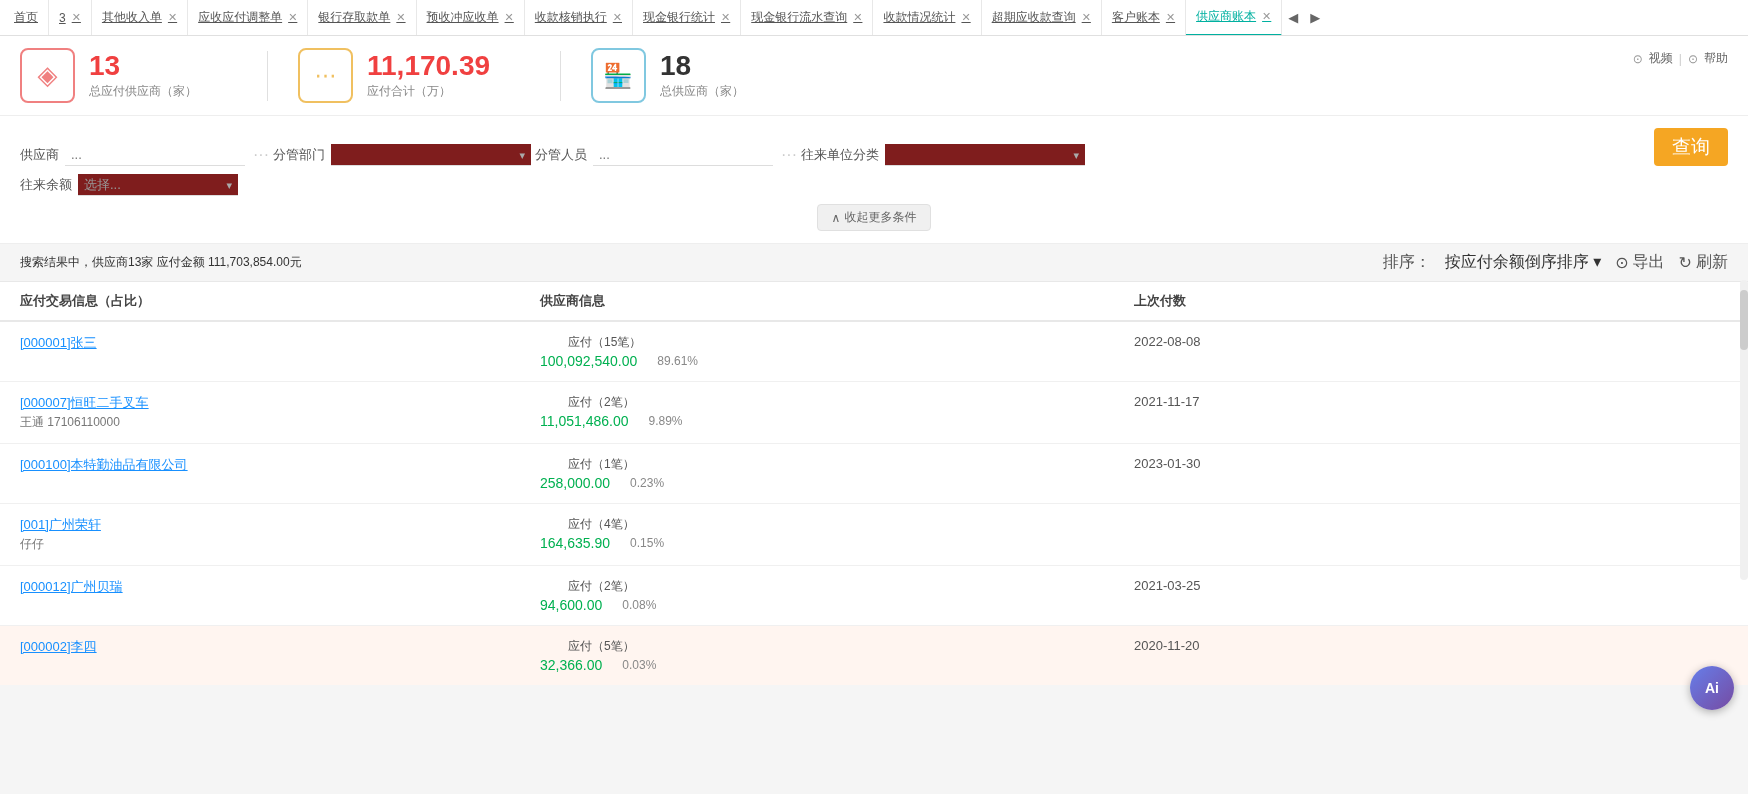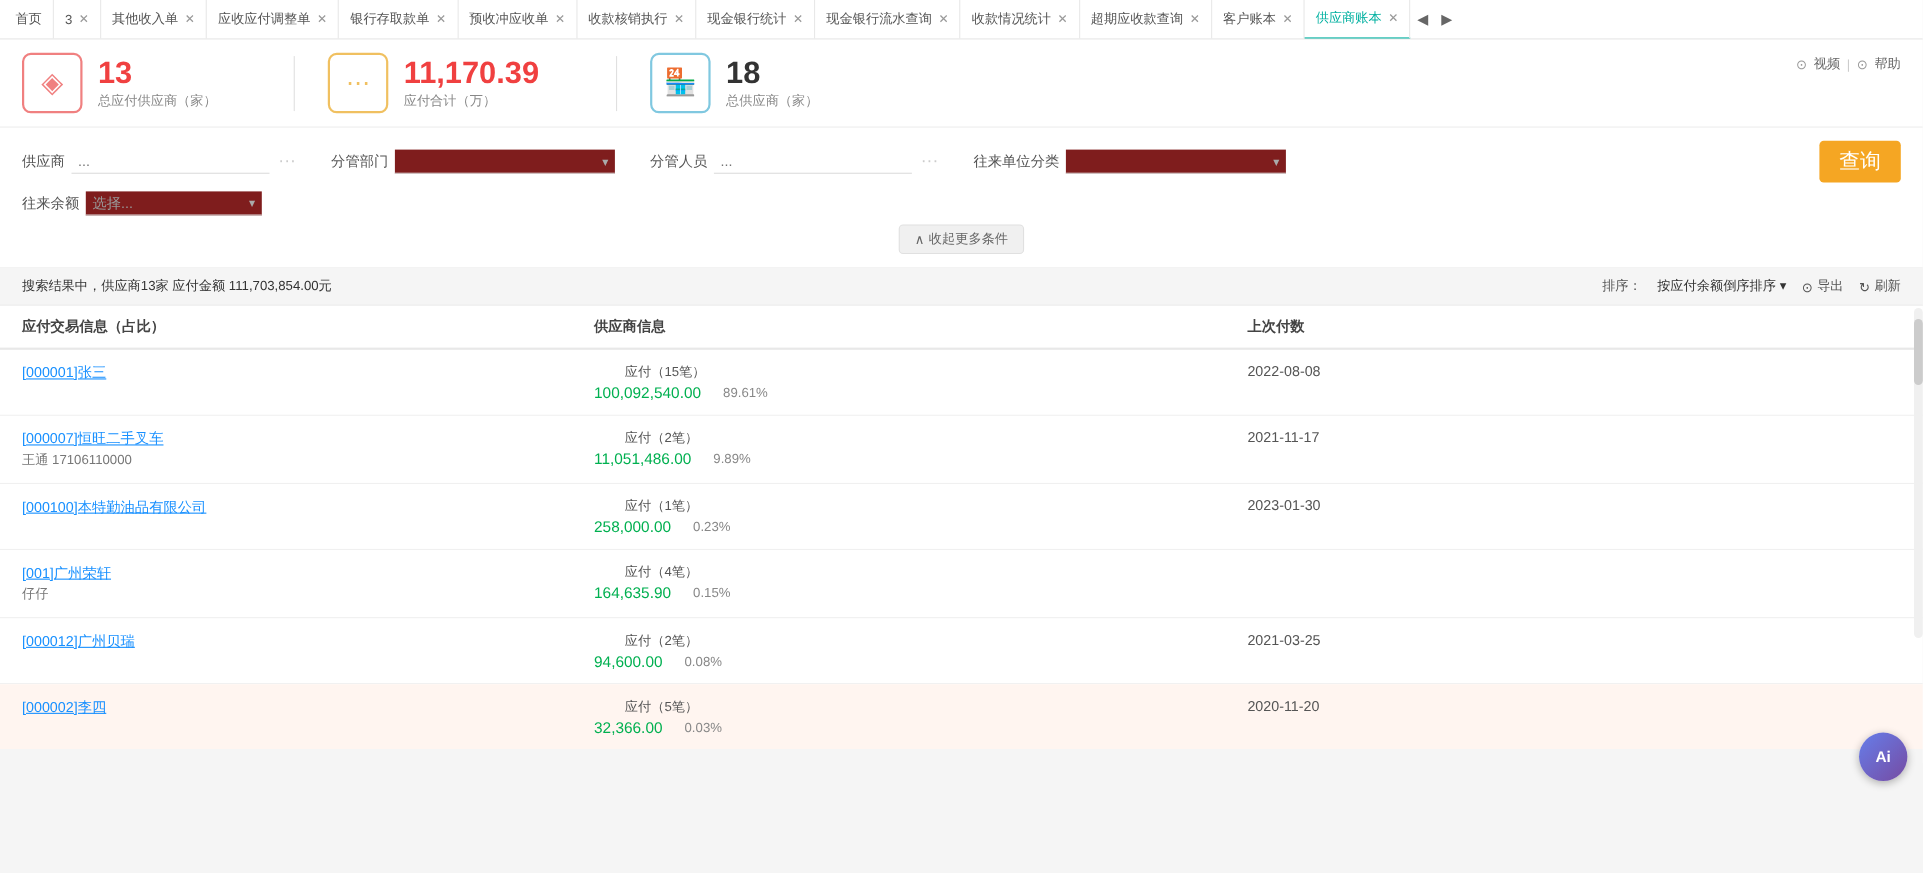--- a/index.html
+++ b/index.html
@@ -18,20 +18,21 @@
     .nav-tab {
       display: flex;
       align-items: center;
       padding: 0 10px;
       height: 36px;
       font-size: 12px;
       color: #555;
       cursor: pointer;
       white-space: nowrap;
       border-right: 1px solid #e8e8e8;
+      text-decoration: underline;
     }
     .nav-tab.active { color: #00b0a0; border-bottom: 2px solid #00b0a0; }
     .nav-tab .close-x { margin-left: 6px; color: #999; font-size: 11px; }
     .nav-arrow { width: 22px; height: 36px; display: flex; align-items: center; justify-content: center; cursor: pointer; color: #666; }
 
     
     .stats-bar {
       display: flex;
       background: #fff;
       border-bottom: 1px solid #eee;
@@ -62,23 +63,23 @@
     .help-links .sep { color: #ccc; }
 
     
     .filter-area {
       background: #fff;
       padding: 12px 20px;
       border-bottom: 1px solid #eee;
     }
     .filter-row {
       display: flex;
-      align-items: center;
+      align-items: flex-end;
       margin-bottom: 8px;
-      gap: 32px;
+      gap: 4px;
     }
     .filter-item {
       display: flex;
       align-items: center;
       gap: 6px;
     }
     .filter-label { font-size: 13px; color: #555; white-space: nowrap; }
     .filter-input {
       border: none;
       border-bottom: 1px solid #ddd;
@@ -149,21 +150,21 @@
       align-items: center;
       justify-content: space-between;
       border-bottom: 1px solid #e8e8e8;
     }
     .result-info { font-size: 12px; color: #555; }
     .result-info span { color: #333; font-weight: 500; }
     .result-actions {
       display: flex;
       align-items: center;
       gap: 14px;
-      font-size: 12px;
+      font-size: 16px;
       color: #555;
     }
     .result-actions .sort-label { color: #555; }
     .result-actions .sort-value { color: #333; cursor: pointer; }
     .result-actions .action-btn {
       display: flex;
       align-items: center;
       gap: 4px;
       cursor: pointer;
       color: #555;

